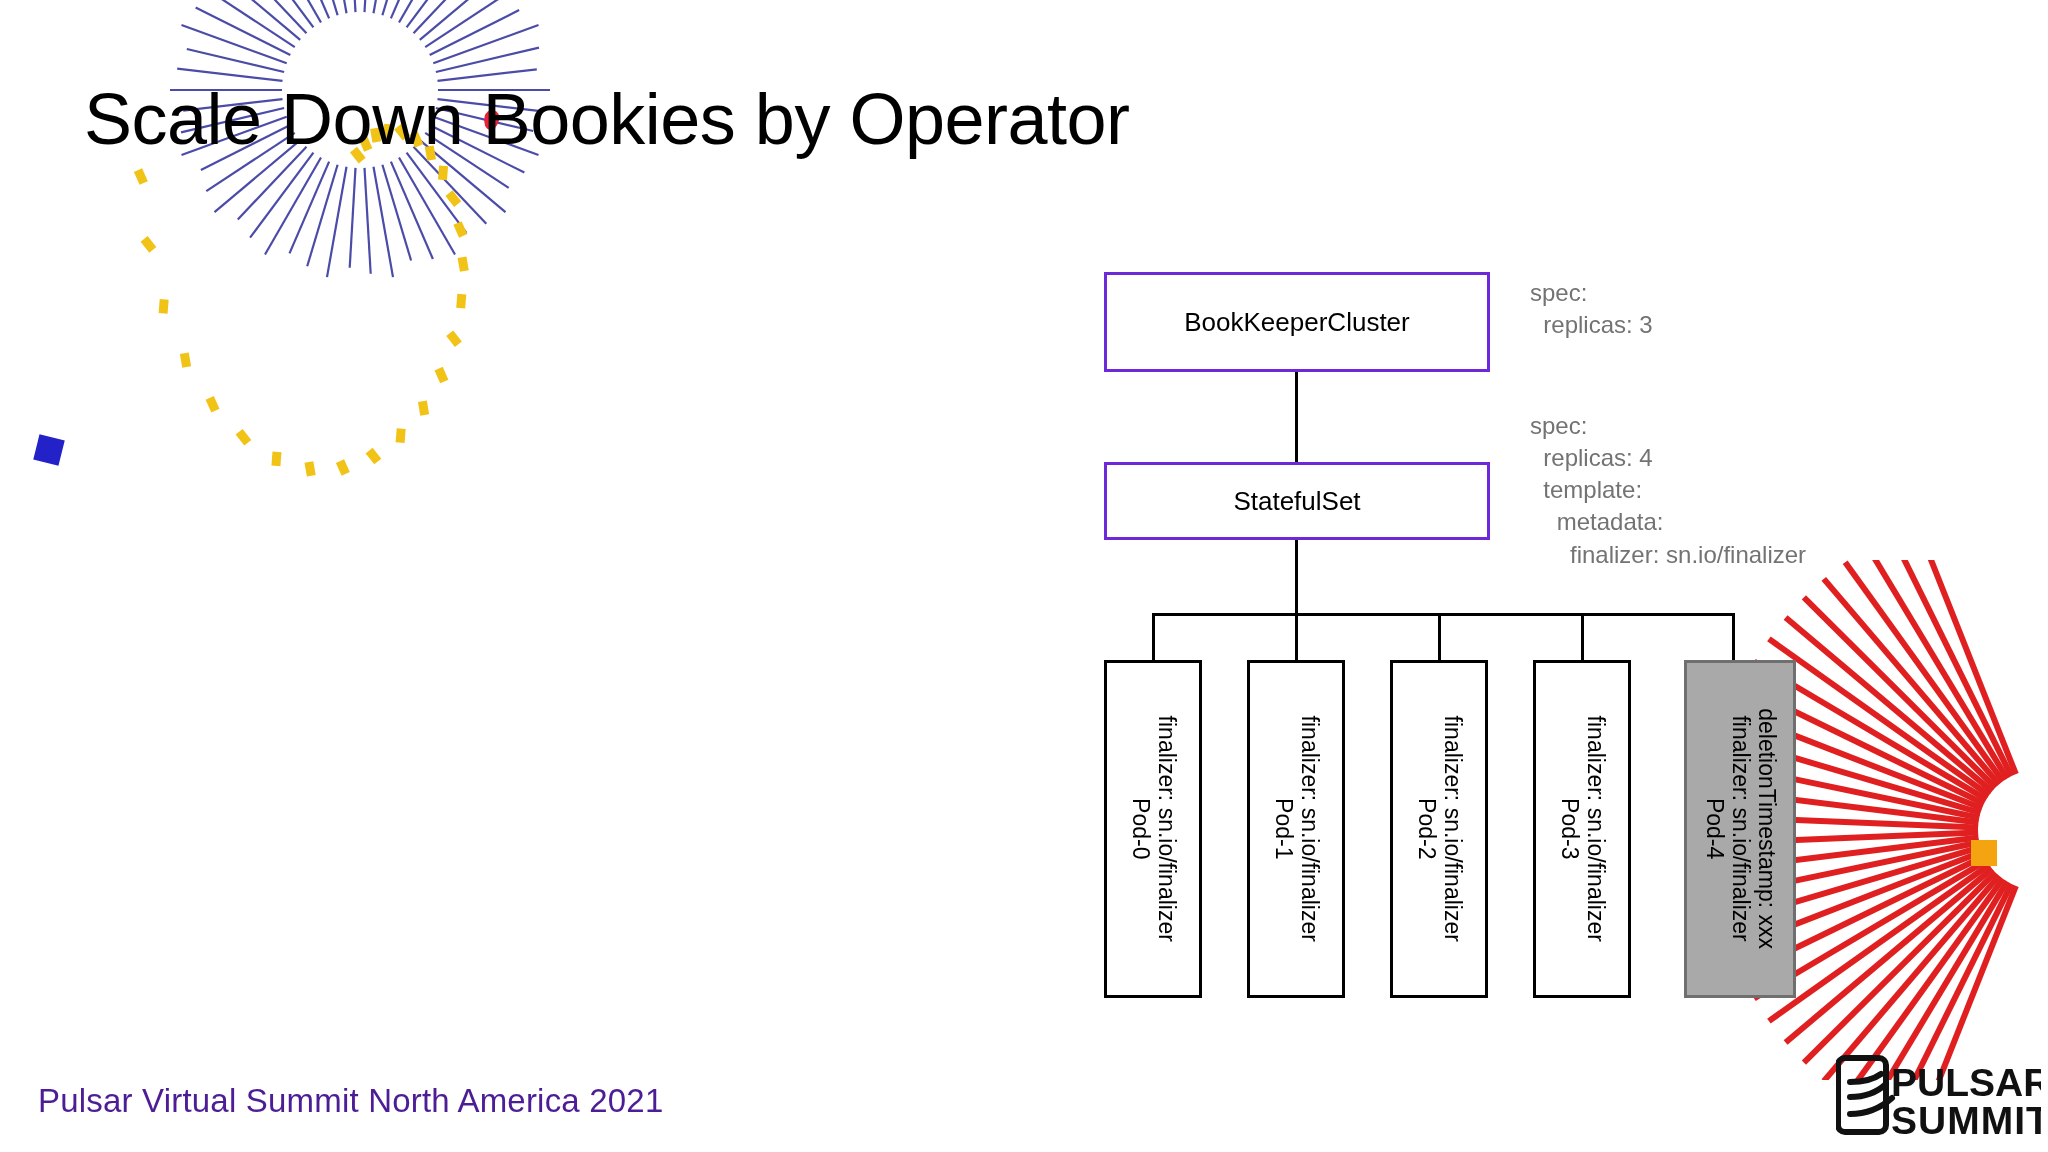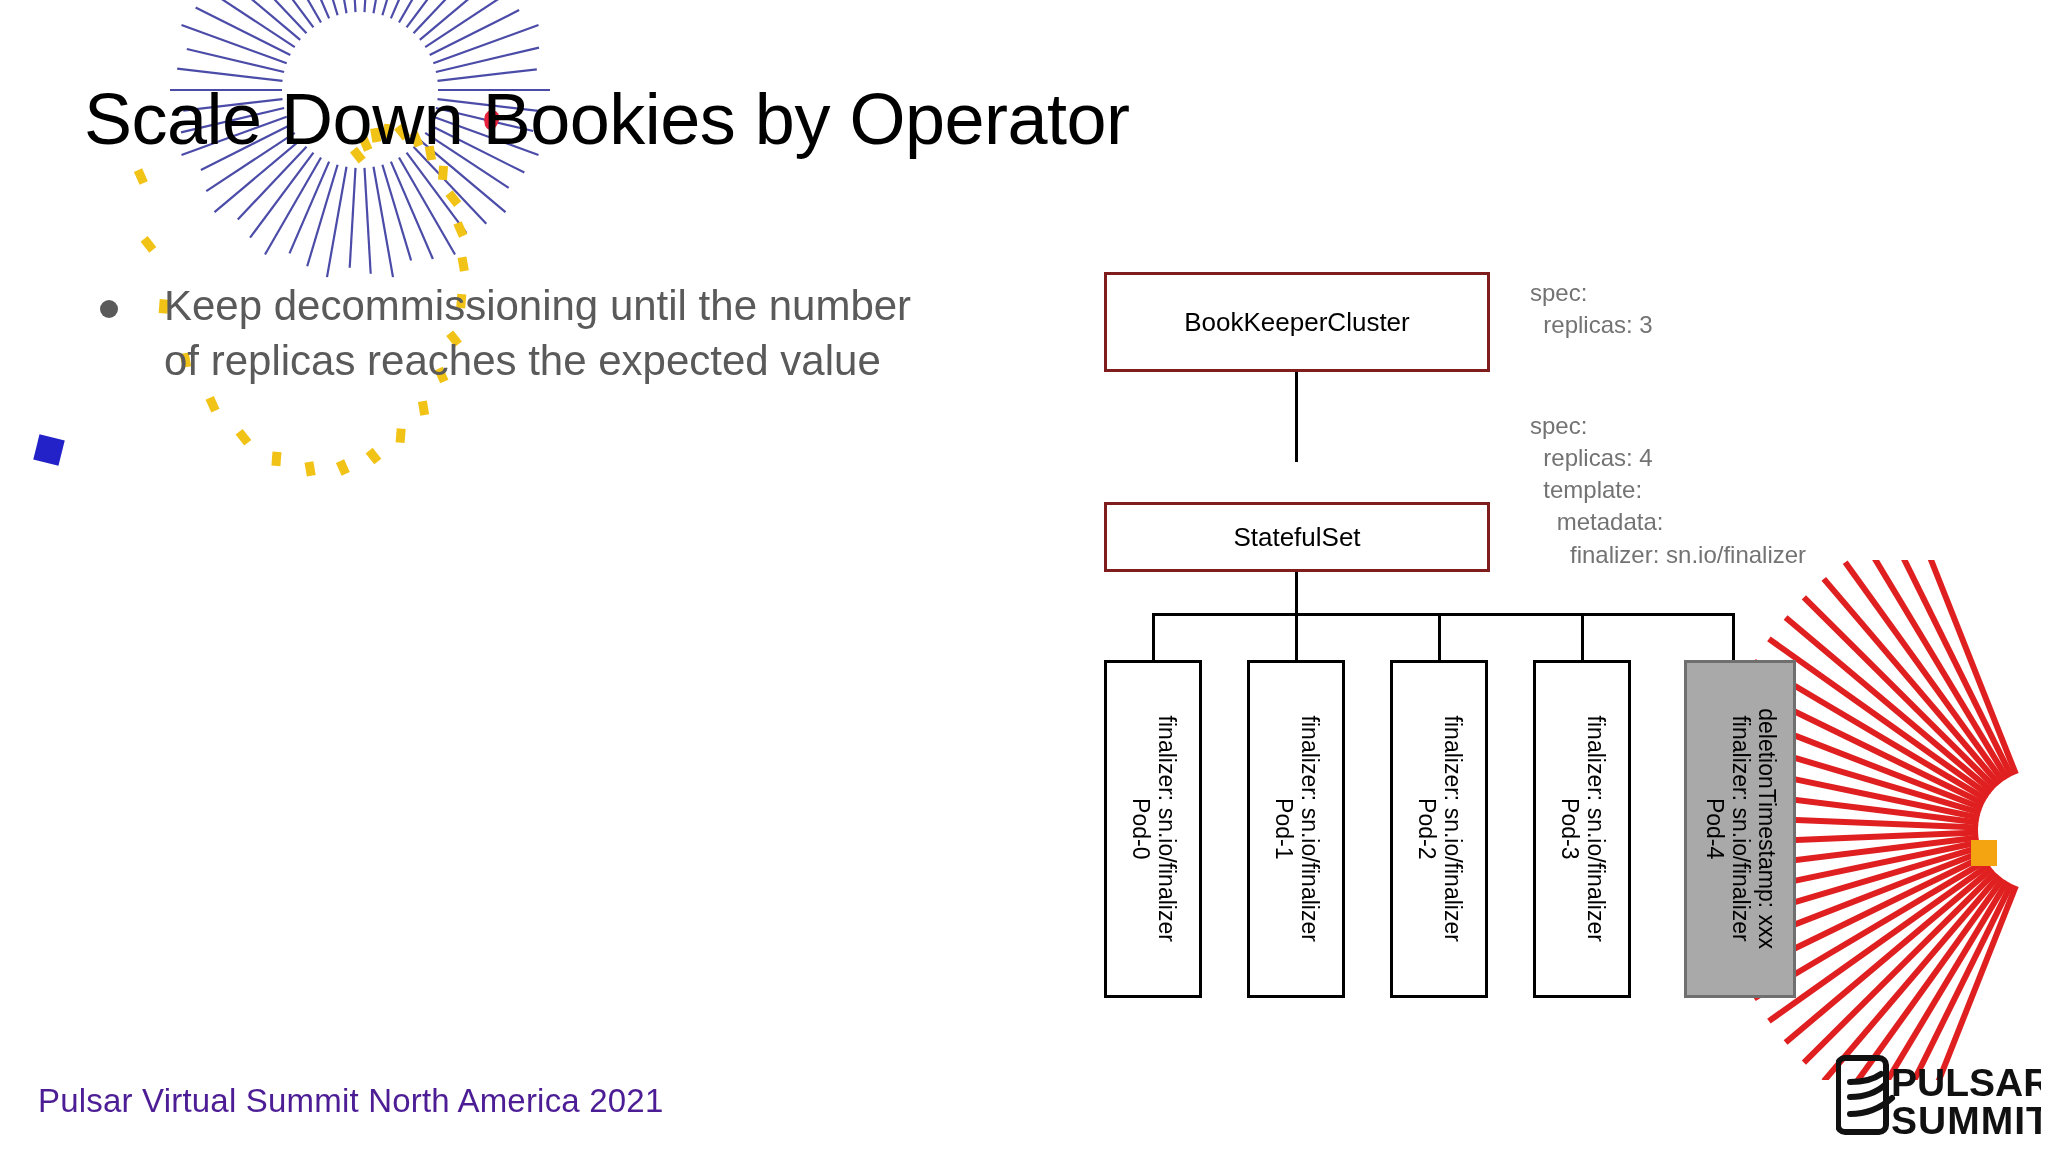--- a/index.html
+++ b/index.html
@@ -39,26 +39,26 @@
     background: #5a5a5a; flex: none; margin-top: 22px; margin-right: 46px;
   }
   .bullet-text {
     font-size: 42px; line-height: 1.32; color: #5a5a5a; font-weight: 400;
   }
 
   
   #diagram { position: absolute; left: 1090px; top: 255px; width: 760px; height: 760px; }
 
   .dg-box {
-    position: absolute; border: 3px solid #7f1d1d; background: #fff;
+    position: absolute; border: 3px solid #6d28d9; background: #fff;
     display: flex; align-items: center; justify-content: center;
     font-size: 26px; color: #000;
   }
   #box-bkc { left: 14px; top: 17px; width: 386px; height: 100px; }
-  #box-sts { left: 14px; top: 207px; width: 386px; height: 70px; margin-top: 40px; }
+  #box-sts { left: 14px; top: 207px; width: 386px; height: 78px; }
 
   .dg-line { position: absolute; background: #000; }
 
   
   .pod-box {
     position: absolute; top: 405px; width: 98px; height: 338px;
     border: 3px solid #000; background: #fff;
     display: flex; align-items: center; justify-content: center;
   }
   .pod-box.deleting { background: #a9a9a9; border-color: #6f6f6f; }
@@ -211,26 +211,20 @@
         <line x1="294.9" y1="221.3" x2="137.2" y2="2.2"></line>
         <line x1="299.1" y1="218.6" x2="159.9" y2="-12.8"></line>
         <line x1="303.4" y1="216.2" x2="183.7" y2="-25.8"></line>
         <line x1="307.9" y1="214.2" x2="208.5" y2="-36.8"></line>
       </g>
   </svg>
   <div class="sq-orange"></div>
 
   <h1 id="page-title">Scale Down Bookies by Operator</h1>
 
-  <div id="bullet-list">
-    <div class="bullet-row">
-      <span class="bullet-dot"></span>
-      <span class="bullet-text">Keep decommissioning until the number of replicas reaches the expected value</span>
-    </div>
-  </div>
 
   <div id="diagram">
 
     <div class="dg-line" style="left:205px; top:117px; width:3px; height:90px;"></div>
     <div class="dg-line" style="left:205px; top:285px; width:3px; height:75px;"></div>
     <div class="dg-line" style="left:62px; top:358px; width:583px; height:3px;"></div>
     <div class="dg-line" style="left:62px;  top:358px; width:3px; height:48px;"></div>
     <div class="dg-line" style="left:205px; top:358px; width:3px; height:48px;"></div>
     <div class="dg-line" style="left:348px; top:358px; width:3px; height:48px;"></div>
     <div class="dg-line" style="left:491px; top:358px; width:3px; height:48px;"></div>

